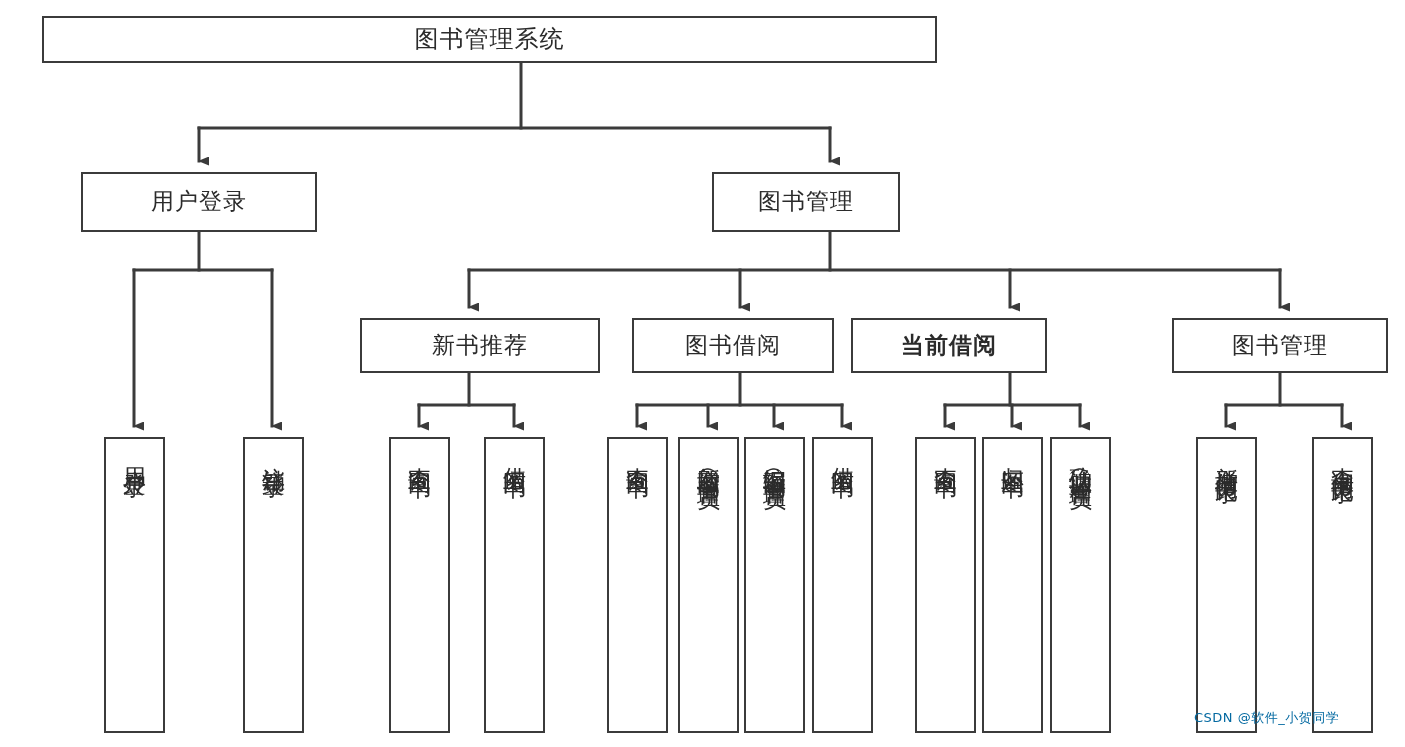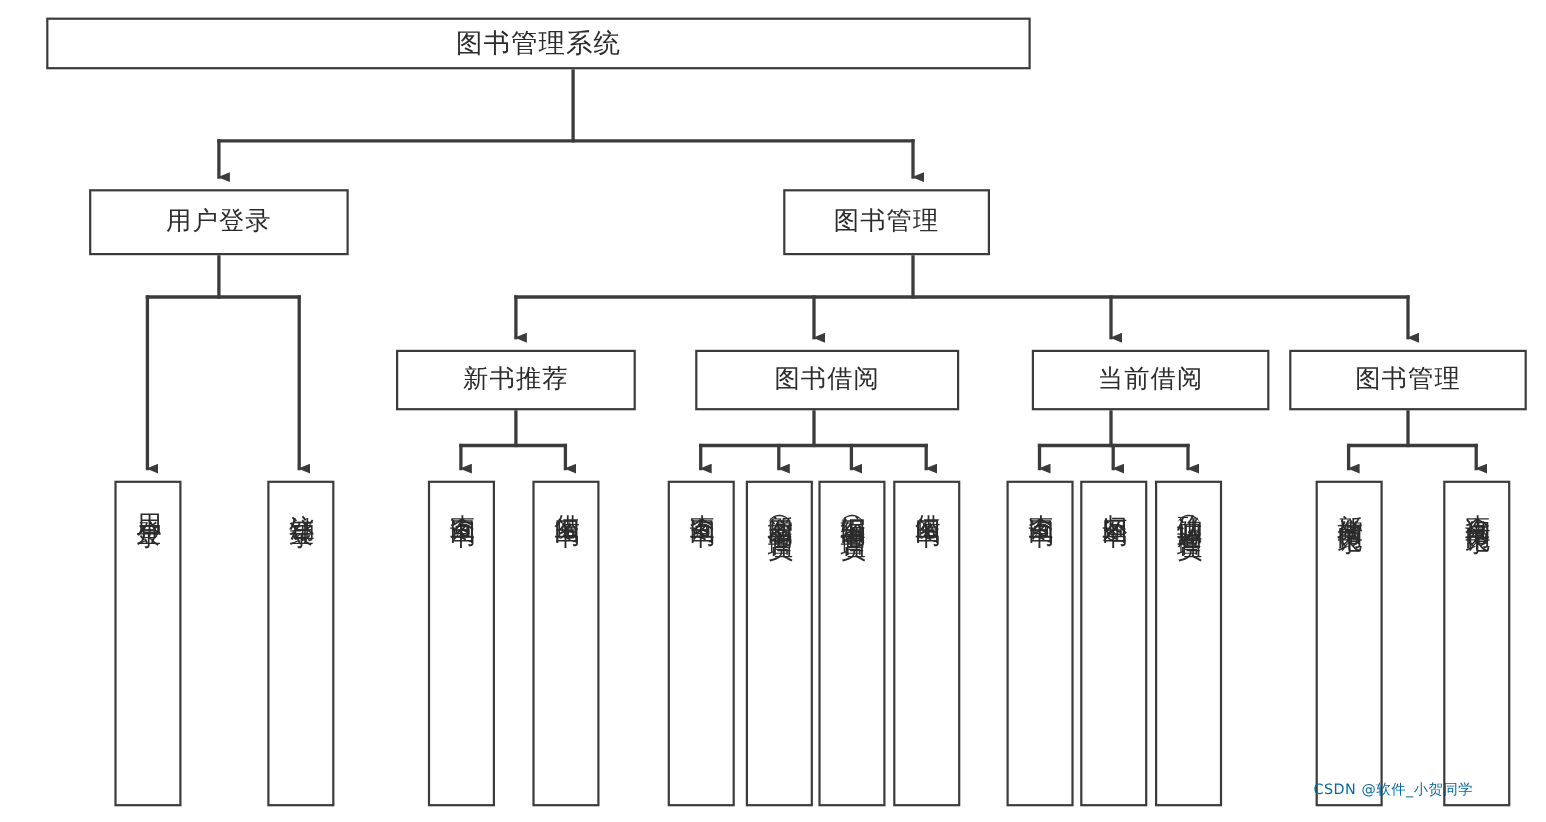--- a/index.html
+++ b/index.html
@@ -136,29 +136,29 @@
   </div>
 
   <div class="node horizontal" style="left:81px; top:172px; width:236px; height:60px;">
     <span class="node-label">用户登录</span>
   </div>
 
   <div class="node horizontal" style="left:712px; top:172px; width:188px; height:60px;">
     <span class="node-label">图书管理</span>
   </div>
 
-  <div class="node horizontal" style="left:360px; top:318px; width:218px; height:55px;">
+  <div class="node horizontal" style="left:360px; top:318px; width:240px; height:55px;">
     <span class="node-label">新书推荐</span>
   </div>
 
-  <div class="node horizontal" style="left:632px; top:318px; width:240px; height:55px;">
+  <div class="node horizontal" style="left:632px; top:318px; width:202px; height:55px;">
     <span class="node-label">图书借阅</span>
   </div>
 
-  <div class="node horizontal" style="left:938px; top:318px; width:216px; height:55px;">
+  <div class="node horizontal" style="left:851px; top:318px; width:196px; height:55px;font-weight:bold;">
     <span class="node-label">当前借阅</span>
   </div>
 
   <div class="node horizontal" style="left:1172px; top:318px; width:216px; height:55px;">
     <span class="node-label">图书管理</span>
   </div>
 
   <div class="node vertical" style="left:104px; top:437px; width:61px; height:296px;">
     <span class="node-label">用户登录</span>
   </div>

